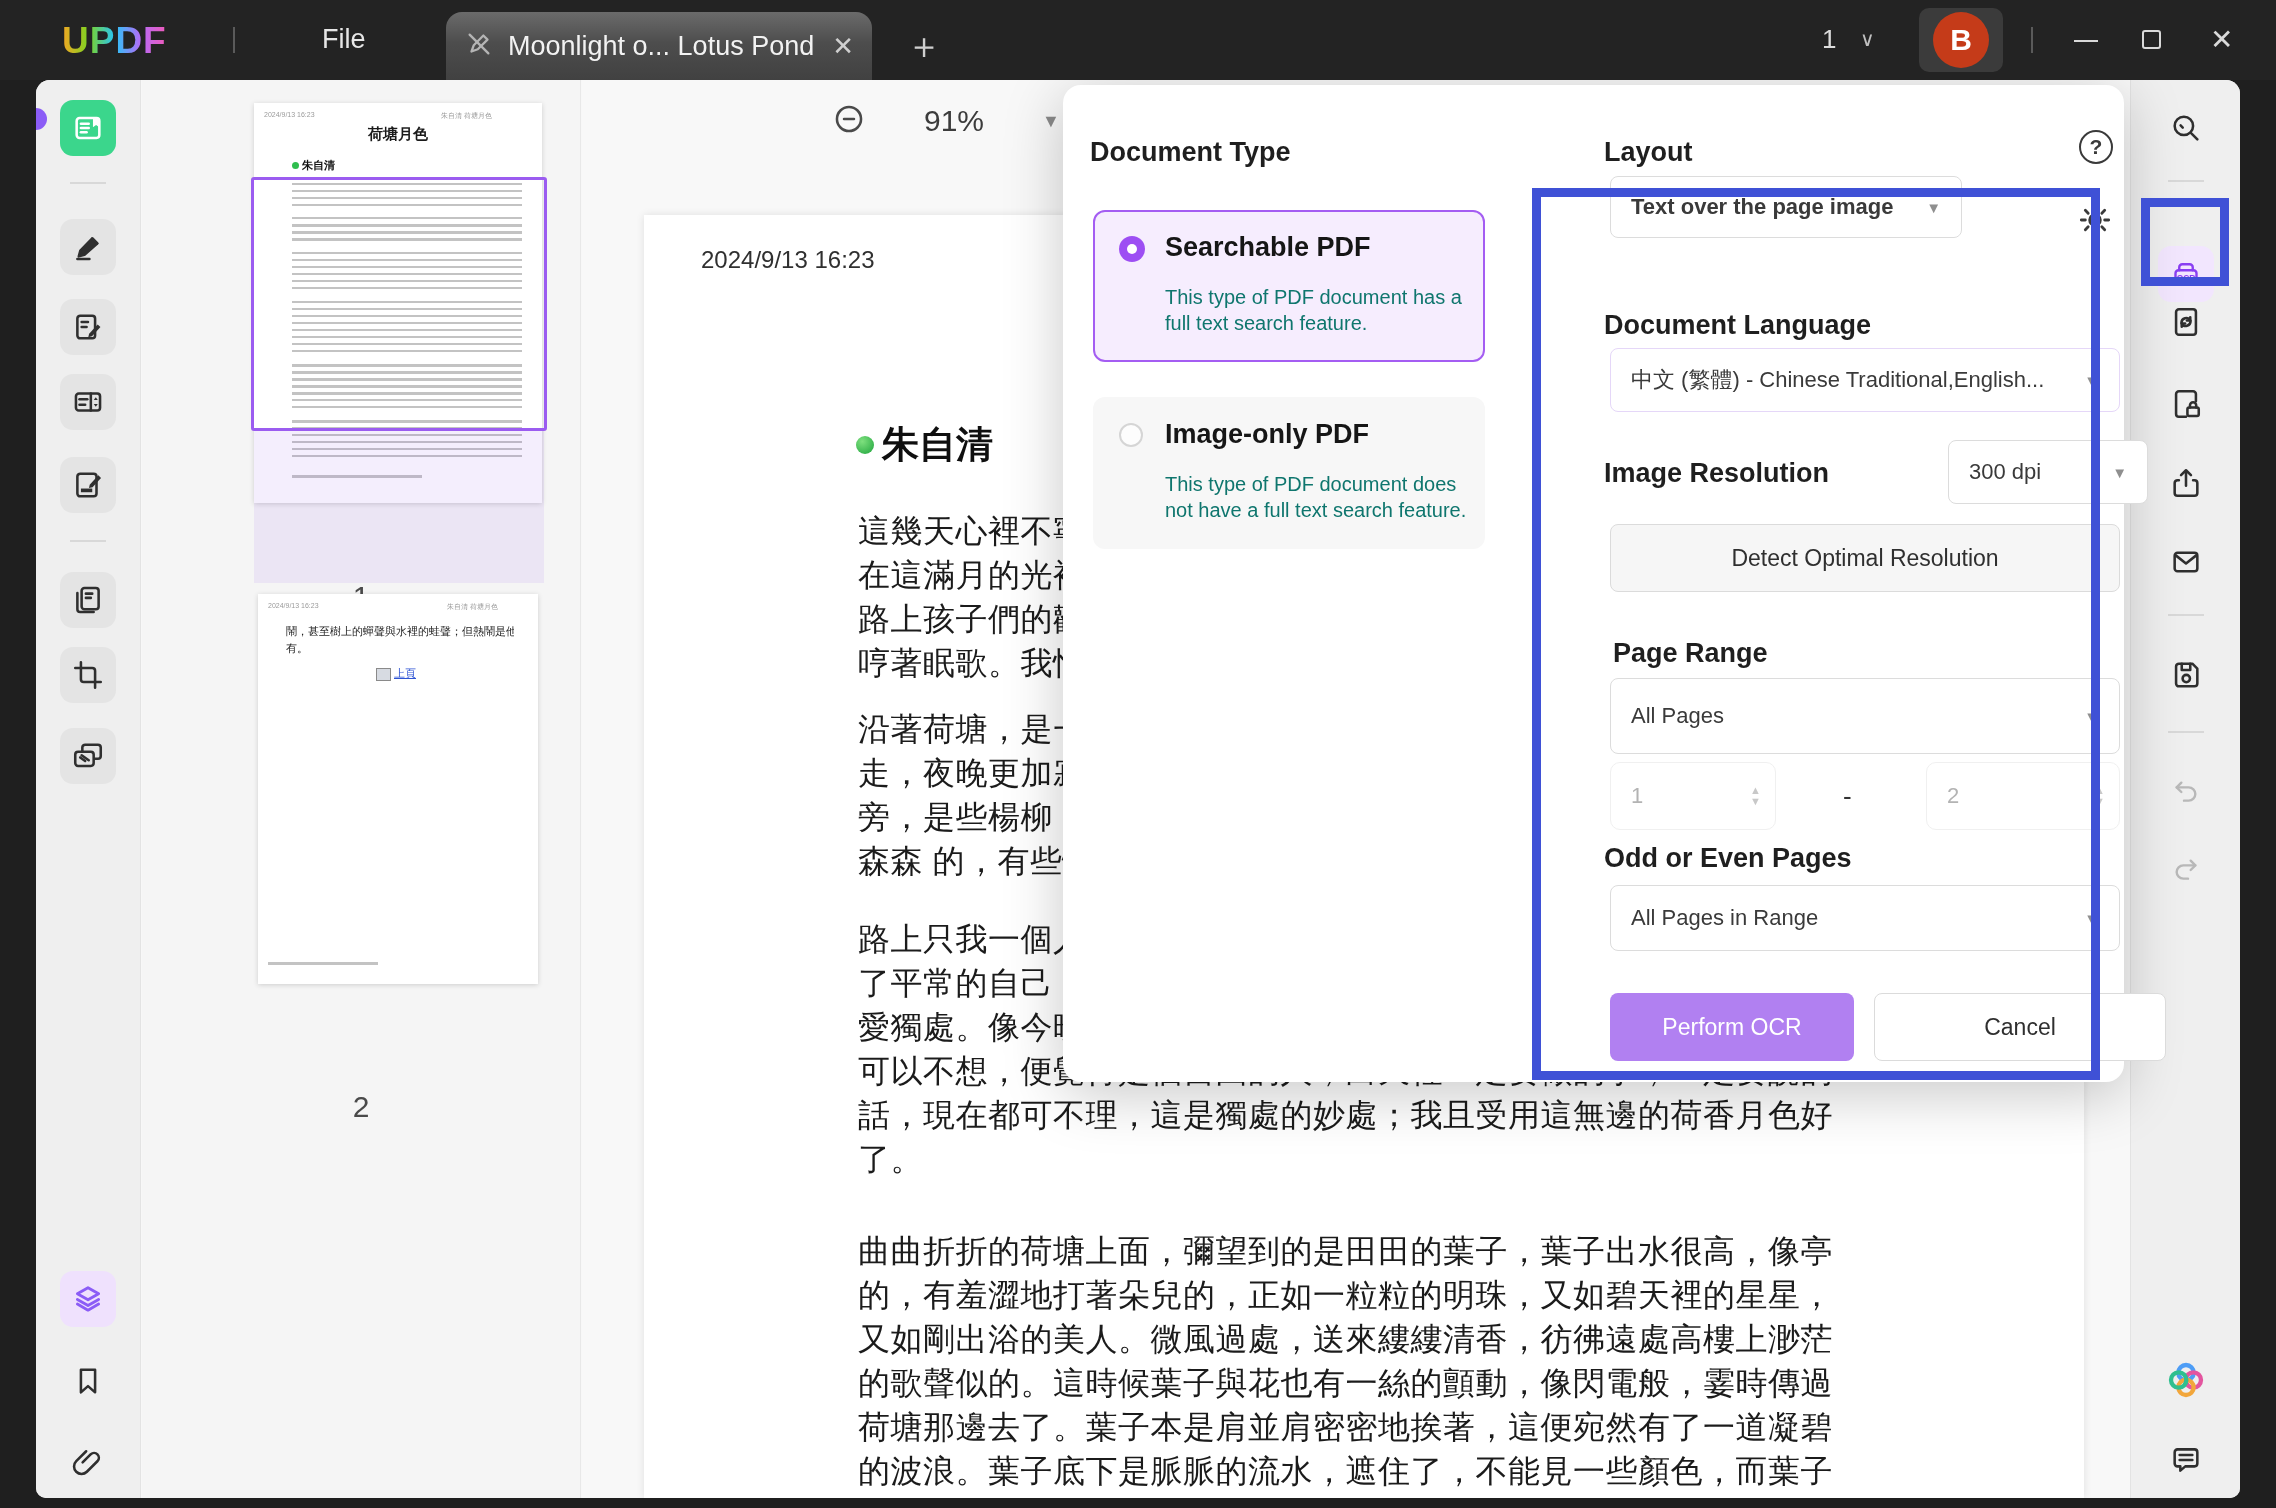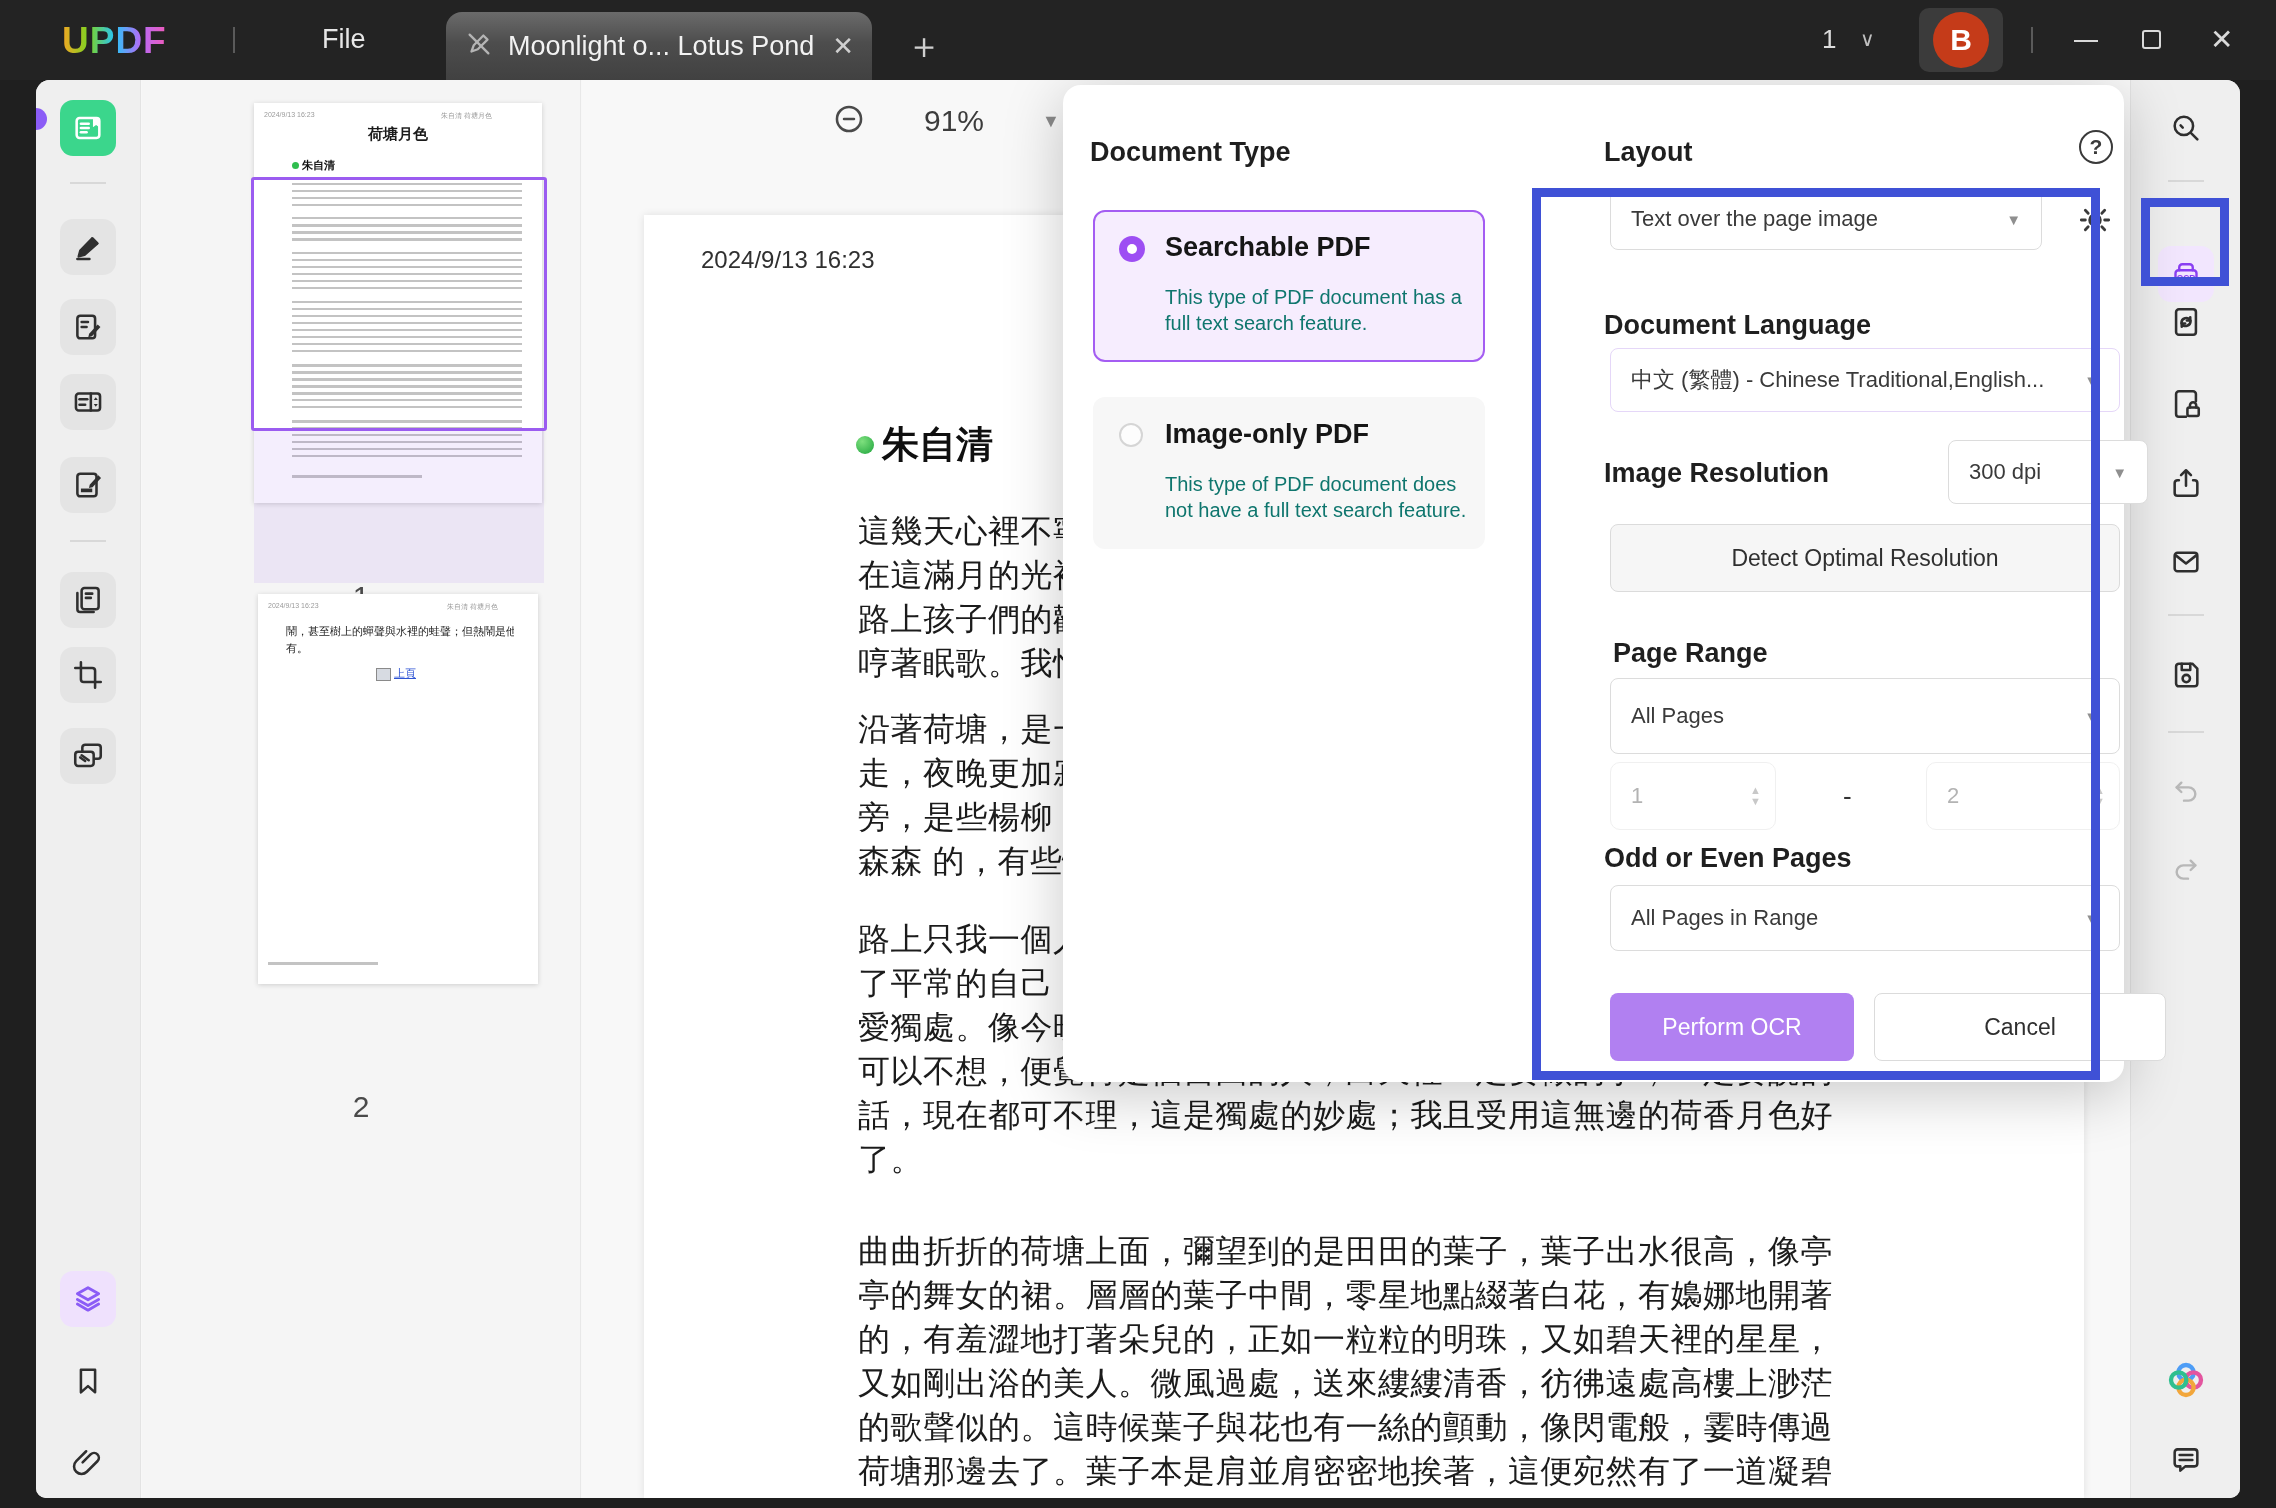--- a/index.html
+++ b/index.html
@@ -299,21 +299,20 @@
         <div class="abs para" style="top:702px;">
           <div class="bline">路上只我一個人，背著手踱著。這一片天地好像是我的；我也像超出</div>
           <div class="bline">了平常的自己，到了另一世界裡。我愛熱鬧，也愛冷靜；愛群居，也</div>
           <div class="bline">愛獨處。像今晚上，一個人在這蒼茫的月下，什麼都可以想，什麼都</div>
           <div class="bline">可以不想，便覺得是個自由的人，白天裡一定要做的事，一定要說的</div>
           <div class="bline">話，現在都可不理，這是獨處的妙處；我且受用這無邊的荷香月色好</div>
           <div class="bline">了。</div>
         </div>
         <div class="abs para" style="top:1014px;">
           <div class="bline">曲曲折折的荷塘上面，彌望到的是田田的葉子，葉子出水很高，像亭</div>
-          <div class="bline">亭的舞女的裙。層層的葉子中間，零星地點綴著白花，有嬝娜地開著</div>
           <div class="bline">的，有羞澀地打著朵兒的，正如一粒粒的明珠，又如碧天裡的星星，</div>
           <div class="bline">又如剛出浴的美人。微風過處，送來縷縷清香，彷彿遠處高樓上渺茫</div>
           <div class="bline">的歌聲似的。這時候葉子與花也有一絲的顫動，像閃電般，霎時傳過</div>
           <div class="bline">荷塘那邊去了。葉子本是肩並肩密密地挨著，這便宛然有了一道凝碧</div>
           <div class="bline">的波浪。葉子底下是脈脈的流水，遮住了，不能見一些顏色，而葉子</div>
         </div>
       </div>
     </div>
 
     <div class="abs rail" id="right-rail">
@@ -410,21 +409,21 @@
 
       <div class="type-card unselected" style="top:312px; height:152px;">
         <div class="radio-off" style="left:24px; top:24px;"></div>
         <div class="type-label" style="left:70px; top:20px;">Image-only PDF</div>
         <div class="type-desc" style="left:70px; top:72px;">This type of PDF document does not have a full text search feature.</div>
       </div>
 
       <div class="dlg-h" style="left:541px; top:52px;">Layout</div>
       <div class="help-circle" style="left:1016px; top:45px;">?</div>
 
-      <div class="dd" style="left:547px; top:103px; width:432px; height:62px;">
+      <div class="dd" style="left:547px; top:91px; width:352px; height:62px;font-weight:bold;">
         <span class="val">Text over the page image</span>
         <span class="caret">▼</span>
       </div>
       <div class="abs" style="left:1012px; top:115px; color:#3a3a3a;">
         <svg class="ic" width="40" height="40" viewBox="0 0 24 24" style="stroke-width:1.7;">
           <circle cx="12" cy="12" r="3.2"></circle>
           <path d="M12 3.8v2.4M12 17.8v2.4M3.8 12h2.4M17.8 12h2.4M6.2 6.2l1.7 1.7M16.1 16.1l1.7 1.7M17.8 6.2l-1.7 1.7M7.9 16.1l-1.7 1.7"></path>
         </svg>
       </div>
 

